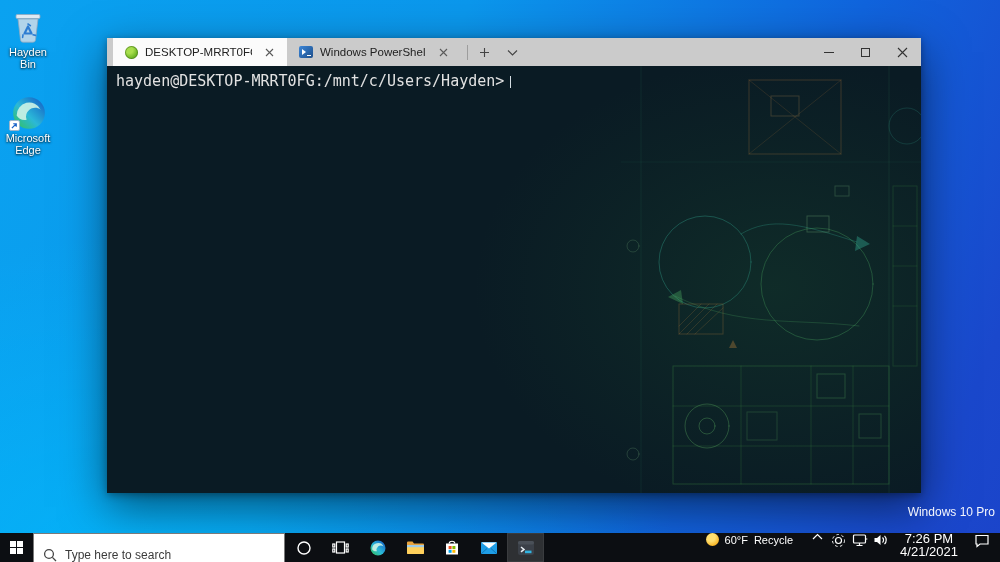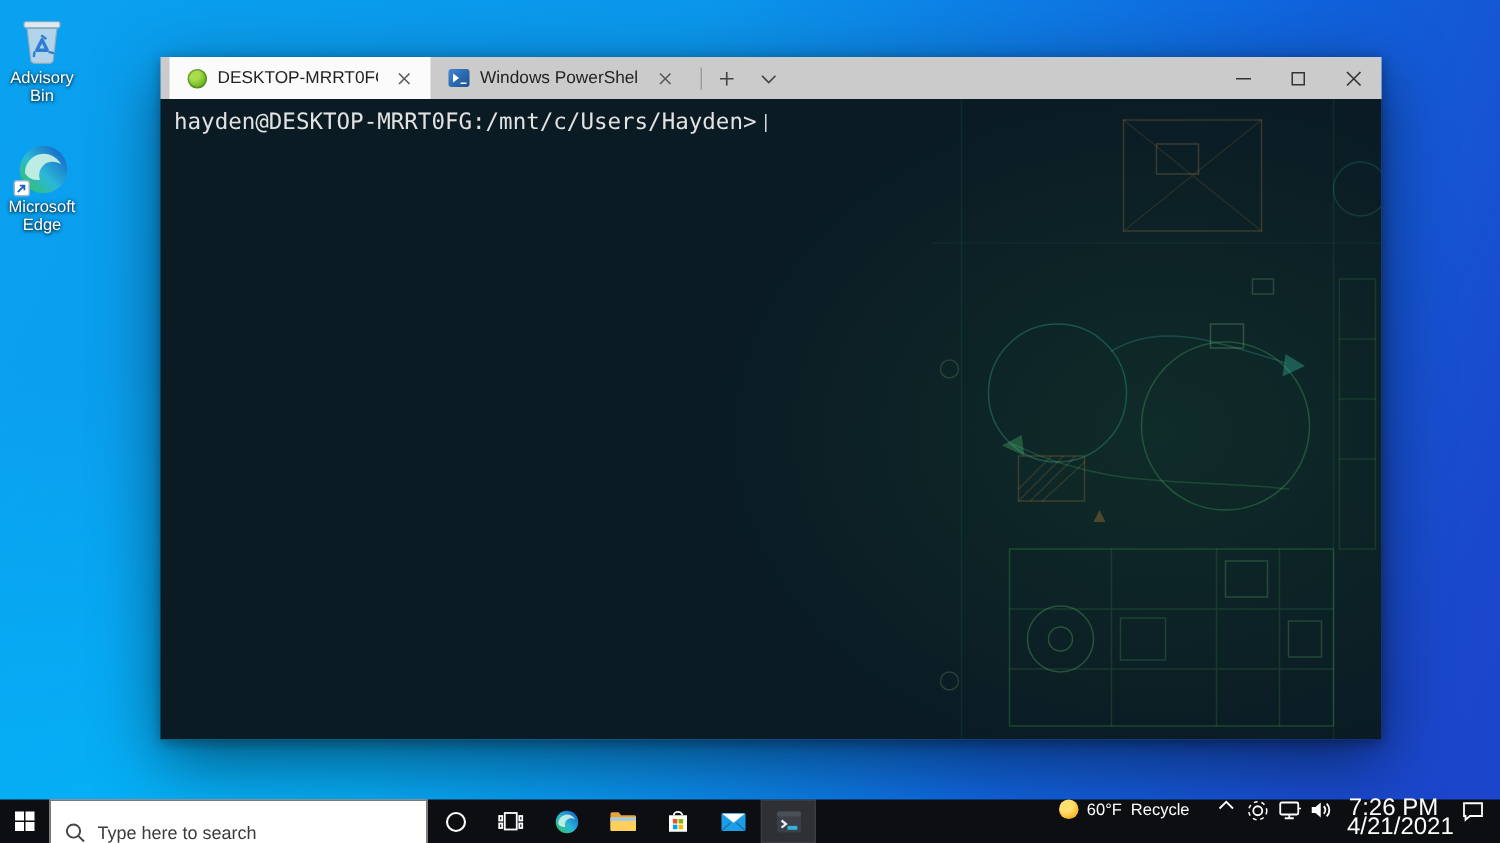--- a/index.html
+++ b/index.html
@@ -118,40 +118,40 @@
   .tb-search input::placeholder { color:#3b3b3b; opacity:1; }
   .tb-app { width:37px; display:flex; align-items:center; justify-content:center; }
   .tb-app.active { background:rgba(255,255,255,.14); box-shadow:inset 0 0 0 1px rgba(255,255,255,.06); }
   .tb-flex { flex:1; }
 
   .tray { display:flex; align-items:flex-start; padding-right:2px; }
   .tray-weather { display:flex; align-items:center; gap:6px; margin-right:14px; color:#fff; font-size:11px; }
   .sun-dot { width:13px; height:13px; border-radius:50%;
     background:radial-gradient(circle at 38% 32%, #ffdf70 0 35%, #f8b322 75%, #ef9f12 100%); }
   .tray-ico { width:21px; display:flex; align-items:center; justify-content:center; }
-  .tray-clock { width:62px; text-align:center; color:#fff; font-size:16px; line-height:12.5px; margin:0 5px 0 7px; }
+  .tray-clock { width:62px; text-align:center; color:#fff; font-size:13px; line-height:12.5px; margin:0 5px 0 7px; }
   .tray-ac { width:33px; display:flex; align-items:center; justify-content:center; }
 
   svg { display:block; }
 </style>
 </head>
 <body>
 
 <div class="desktop">
 
   <div class="desk-icon" id="icon-recycle">
     <div class="glyph">
       <svg width="36" height="36" viewBox="0 0 36 36">
         <rect x="6" y="6.5" width="24" height="4" rx="1.2" fill="#dfe9f2" stroke="#8fa8bf" stroke-width=".8"></rect>
         <path d="M8 11 L10.5 32 a2.5 2.5 0 0 0 2.5 2.2 H23 a2.5 2.5 0 0 0 2.5-2.2 L28 11 Z" fill="#cfdde9" fill-opacity=".85" stroke="#8fa8bf" stroke-width=".8"></path>
         <path d="M14.5 25.5 L18 18.5 L21.5 25.5 Z" fill="none" stroke="#2d7dd2" stroke-width="2.2" stroke-linejoin="round"></path>
         <path d="M18 16 l2.4 1.6 M13 26.8 l-0.4 2.6 M23 26.8 l2.6 .6" stroke="#2d7dd2" stroke-width="1.6" stroke-linecap="round"></path>
       </svg>
     </div>
-    <div class="label">Advisory Bin</div>
+    <div class="label">Hayden Bin</div>
   </div>
 
   <div class="desk-icon" id="icon-edge">
     <div class="glyph">
       <svg width="38" height="38" viewBox="0 0 24 24">
         <defs>
           <linearGradient id="egd" x1="0" y1="1" x2="1" y2="0">
             <stop offset="0" stop-color="#35c24e"></stop>
               <stop offset=".45" stop-color="#2bb8d8"></stop>
               <stop offset="1" stop-color="#1257c4"></stop>
@@ -258,20 +258,21 @@
           <polygon points="108,282 116,282 112,274" fill="#c77e3a" opacity=".4"></polygon>
         </g>
       </svg>
       <div class="term-glow"></div>
 
       <div class="prompt-line"><span>hayden@DESKTOP-MRRT0FG:/mnt/c/Users/Hayden&gt;</span><span class="cursor-bar"></span></div>
     </div>
   </div>
 
   <div class="watermark">
+    <div class="wm1">Windows 10 Pro</div>
   </div>
 </div>
 
 <div class="taskbar">
 
   <div class="tb-start">
     <span class="winlogo">
         <span></span>
         <span></span>
         <span></span>

